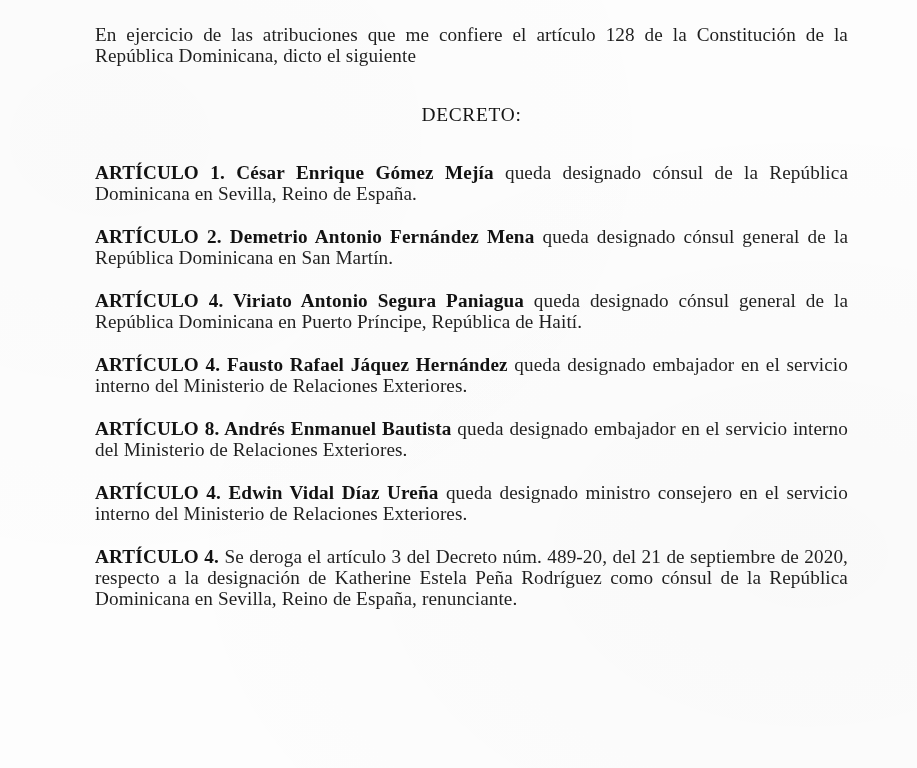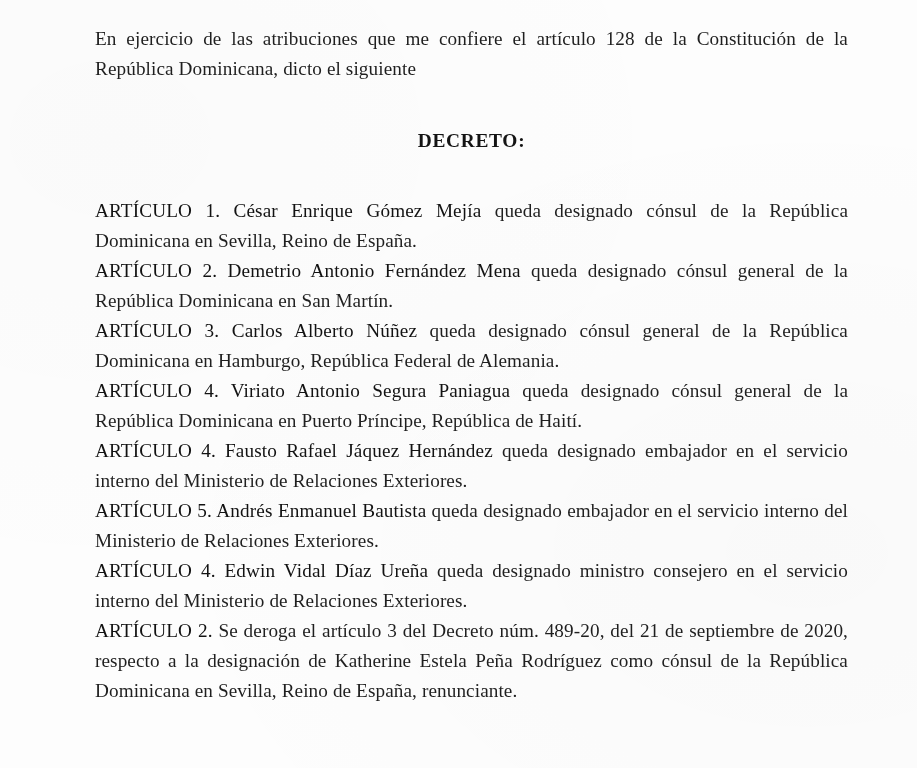--- a/index.html
+++ b/index.html
@@ -27,39 +27,39 @@
     position: absolute;
     left: 95px;
     top: 24px;
     width: 753px;
   }
   p.para {
     margin: 0;
     text-align: justify;
     text-justify: inter-word;
     font-size: 19.2px;
-    line-height: 30px;
+    line-height: 21px;
     letter-spacing: 0.1px;
     color: #1f1f1f;
   }
   p.para:last-child { text-align: justify; }
-  .para + .para { }
+  .para + .para { margin-top: 22px; }
   .heading {
-    margin: 8px;
+    margin: 0;
     text-align: center;
-    font-weight: bold;
+    font-weight: normal;
     font-size: 19.4px;
     line-height: 26px;
     letter-spacing: 0.7px;
     color: #141414;
   }
   .spacer-intro-heading { height: 36px; }
   .spacer-heading-art { height: 34px; }
   b.lead {
-    font-weight: normal;
+    font-weight: bold;
     color: #121212;
     letter-spacing: 0.15px;
   }
   .art-last { text-align: justify; }
   .art-last::after { content: ""; }
 </style>
 </head>
 <body>
 
 <div class="page">
@@ -70,26 +70,25 @@
     <div class="spacer-intro-heading"></div>
 
     <p class="heading">DECRETO:</p>
 
     <div class="spacer-heading-art"></div>
 
     <p class="para"><b class="lead">ARTÍCULO 1. César Enrique Gómez Mejía</b><span> queda designado cónsul de la República Dominicana en Sevilla, Reino de España.</span></p>
 
     <p class="para"><b class="lead">ARTÍCULO 2. Demetrio Antonio Fernández Mena</b><span> queda designado cónsul general de la República Dominicana en San Martín.</span></p>
 
-    <p class="para"><b class="lead">ARTÍCULO 3. Carlos Alberto Núñez</b><span> queda designado cónsul general de la República Dominicana en Hamburgo, República Federal de Alemania.</span></p>
 
     <p class="para"><b class="lead">ARTÍCULO 4. Viriato Antonio Segura Paniagua</b><span> queda designado cónsul general de la República Dominicana en Puerto Príncipe, República de Haití.</span></p>
 
     <p class="para"><b class="lead">ARTÍCULO 4. Fausto Rafael Jáquez Hernández</b><span> queda designado embajador en el servicio interno del Ministerio de Relaciones Exteriores.</span></p>
 
-    <p class="para"><b class="lead">ARTÍCULO 5. Andrés Enmanuel Bautista</b><span> queda designado embajador en el servicio interno del Ministerio de Relaciones Exteriores.</span></p>
+    <p class="para"><b class="lead">ARTÍCULO 8. Andrés Enmanuel Bautista</b><span> queda designado embajador en el servicio interno del Ministerio de Relaciones Exteriores.</span></p>
 
     <p class="para"><b class="lead">ARTÍCULO 4. Edwin Vidal Díaz Ureña</b><span> queda designado ministro consejero en el servicio interno del Ministerio de Relaciones Exteriores.</span></p>
 
-    <p class="para art-last"><b class="lead">ARTÍCULO 2.</b><span> Se deroga el artículo 3 del Decreto núm. 489-20, del 21 de septiembre de 2020, respecto a la designación de Katherine Estela Peña Rodríguez como cónsul de la República Dominicana en Sevilla, Reino de España, renunciante.</span></p>
+    <p class="para art-last"><b class="lead">ARTÍCULO 4.</b><span> Se deroga el artículo 3 del Decreto núm. 489-20, del 21 de septiembre de 2020, respecto a la designación de Katherine Estela Peña Rodríguez como cónsul de la República Dominicana en Sevilla, Reino de España, renunciante.</span></p>
 
   </div>
 </div>
 
 </body></html>

